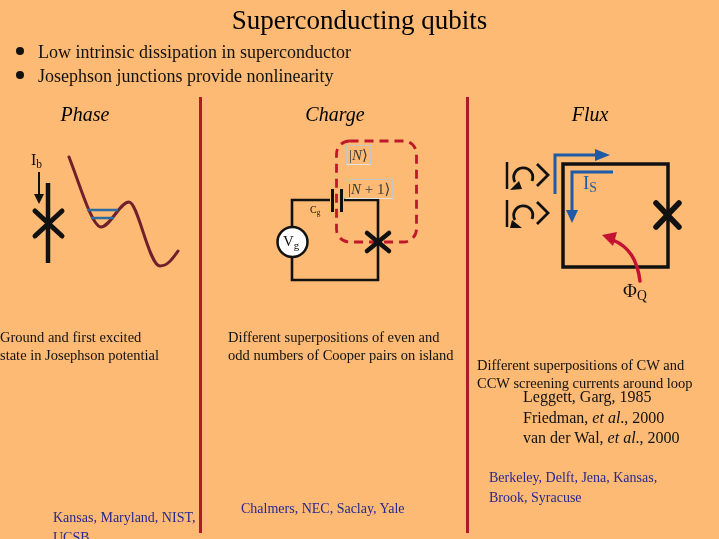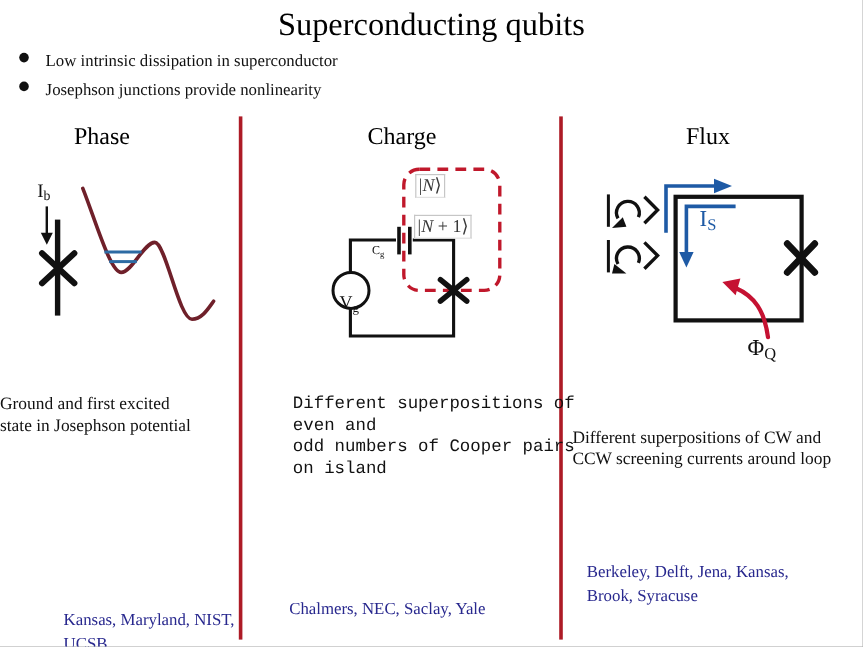--- a/index.html
+++ b/index.html
@@ -1,27 +1,27 @@
 <!DOCTYPE html>
 <html><head>
 <meta charset="utf-8">
 <style>
   html,body{margin:0;padding:0;background:#888;}
   #slide{
-    position:relative;width:719px;height:539px;background:#ffffff;
+    position:relative;width:719px;height:539px;background:#fdba74;
     font-family:"Liberation Serif","DejaVu Serif",serif;color:#111;overflow:hidden;
   }
   .abs{position:absolute;}
   #title{top:5px;left:0;width:719px;text-align:center;font-size:27px;color:#000;}
   .bullet-row{left:16px;height:22px;}
   .bullet-dot{width:8px;height:8px;border-radius:50%;background:#111;display:inline-block;
               vertical-align:middle;margin-right:14px;margin-bottom:6px;}
-  .bullet-text{font-size:14px;}
+  .bullet-text{font-size:18px;}
   .sep{width:3px;background:#ad1b26;top:97px;height:436px;}
-  .col-header{top:103px;font-size:20px;text-align:center;color:#000;}
+  .col-header{top:103px;font-size:20px;font-style:italic;text-align:center;color:#000;}
   .desc{font-size:14.5px;line-height:18px;color:#111;}
   .credits{font-size:14px;line-height:20px;color:#28288e;}
   .refs{font-size:16px;line-height:20.5px;color:#111;}
   .em{font-style:italic;}
   .sub{font-size:0.72em;vertical-align:-0.25em;}
   .lbl{position:absolute;font-size:16px;color:#111;}
   .lbl-blue{color:#1e5aa5;}
   .state-box{position:absolute;font-size:15px;color:#3a3a3a;
              font-family:"Liberation Serif","DejaVu Serif","DejaVu Sans",serif;
              border:1px solid #c6c6c6;border-bottom-color:#e2e2e2;padding:0 2px;line-height:18px;background:transparent;}
@@ -84,21 +84,21 @@
     </g>
 
     <circle cx="292.5" cy="242" r="15" fill="#fff" stroke="#111" stroke-width="2.5"></circle>
 
     <g stroke="#111" stroke-width="4.5" stroke-linecap="round">
       <line x1="367" y1="233" x2="389" y2="251"></line>
       <line x1="389" y1="233" x2="367" y2="251"></line>
     </g>
   </svg>
   <span class="lbl" style="left:310px;top:204px;font-size:10px;"><span>C</span><span class="sub">g</span></span>
-  <span class="lbl" style="left:283px;top:233px;font-size:15px;margin-top:12px;"><span>V</span><span class="sub">g</span></span>
+  <span class="lbl" style="left:283px;top:233px;font-size:15px;"><span>V</span><span class="sub">g</span></span>
   <span class="state-box" style="left:346px;top:145px;"><span>|</span><span class="state-var">N</span><span>⟩</span></span>
   <span class="state-box" style="left:345px;top:179px;"><span>|</span><span class="state-var">N</span><span> + 1</span><span>⟩</span></span>
 
   <svg width="249" height="175" viewBox="470 135 249 175" style="left:470px;top:135px;">
 
     <rect x="563" y="164" width="105" height="103" fill="none" stroke="#111" stroke-width="3.5"></rect>
 
     <g stroke="#111" stroke-width="5.5" stroke-linecap="round">
       <line x1="656" y1="203" x2="679" y2="227"></line>
       <line x1="679" y1="203" x2="656" y2="227"></line>
@@ -133,29 +133,34 @@
       <path d="M 537,202 L 548,213 L 537,224" stroke-width="2.8"></path>
     </g>
   </svg>
   <span class="lbl lbl-blue" style="left:583px;top:172px;font-size:19px;"><span>I</span><span class="sub">S</span></span>
   <span class="lbl" style="left:623px;top:280px;font-size:19px;"><span>Φ</span><span class="sub">Q</span></span>
 
   <div class="abs desc" style="left:0;top:328px;width:200px;">
     <div>Ground and first excited</div>
     <div>state in Josephson potential</div>
   </div>
-  <div class="abs desc" style="left:244px;top:328px;width:244px;font-family:Liberation Mono, monospace;">
+  <div class="abs desc" style="left:228px;top:328px;width:244px;">
     <div>Different superpositions of even and</div>
     <div>odd numbers of Cooper pairs on island</div>
   </div>
   <div class="abs desc" style="left:477px;top:328px;width:242px;margin-top:28px;">
     <div>Different superpositions of CW and</div>
     <div>CCW screening currents around loop</div>
   </div>
 
+  <div class="abs refs" style="left:523px;top:387px;">
+    <div><span>Leggett, Garg, 1985</span><span class="em"></span><span></span></div>
+    <div><span>Friedman, </span><span class="em">et al</span><span>., 2000</span></div>
+    <div><span>van der Wal, </span><span class="em">et al</span><span>., 2000</span></div>
+  </div>
 
   <div class="abs credits" style="left:13px;top:508px;margin-left:40px;">
     <div>Kansas, Maryland, NIST,</div>
     <div>UCSB</div>
   </div>
   <div class="abs credits" style="left:241px;top:499px;">
     <div>Chalmers, NEC, Saclay, Yale</div>
   </div>
   <div class="abs credits" style="left:489px;top:468px;">
     <div>Berkeley, Delft, Jena, Kansas,</div>

